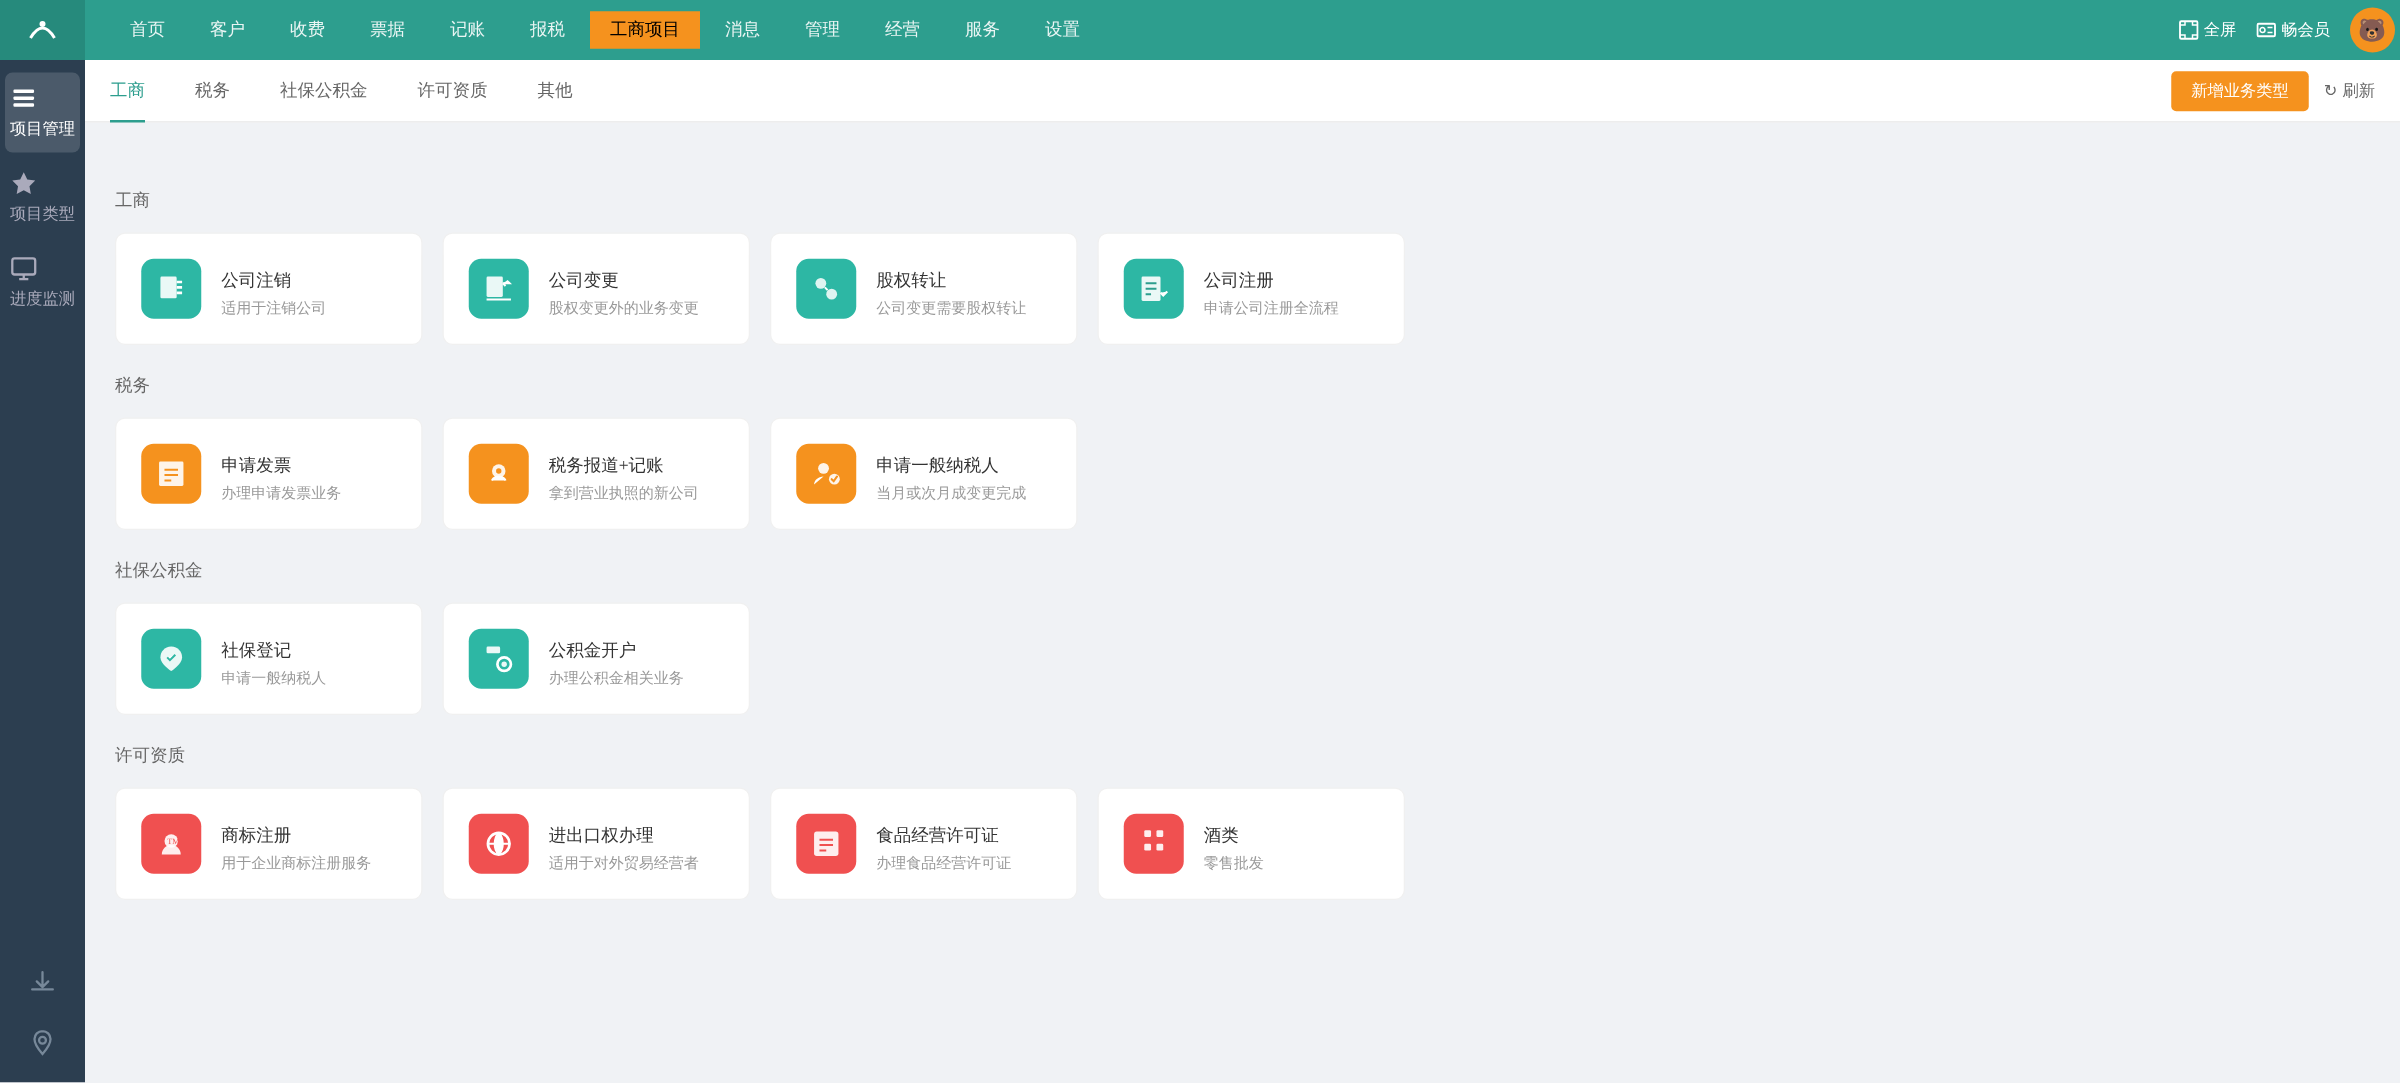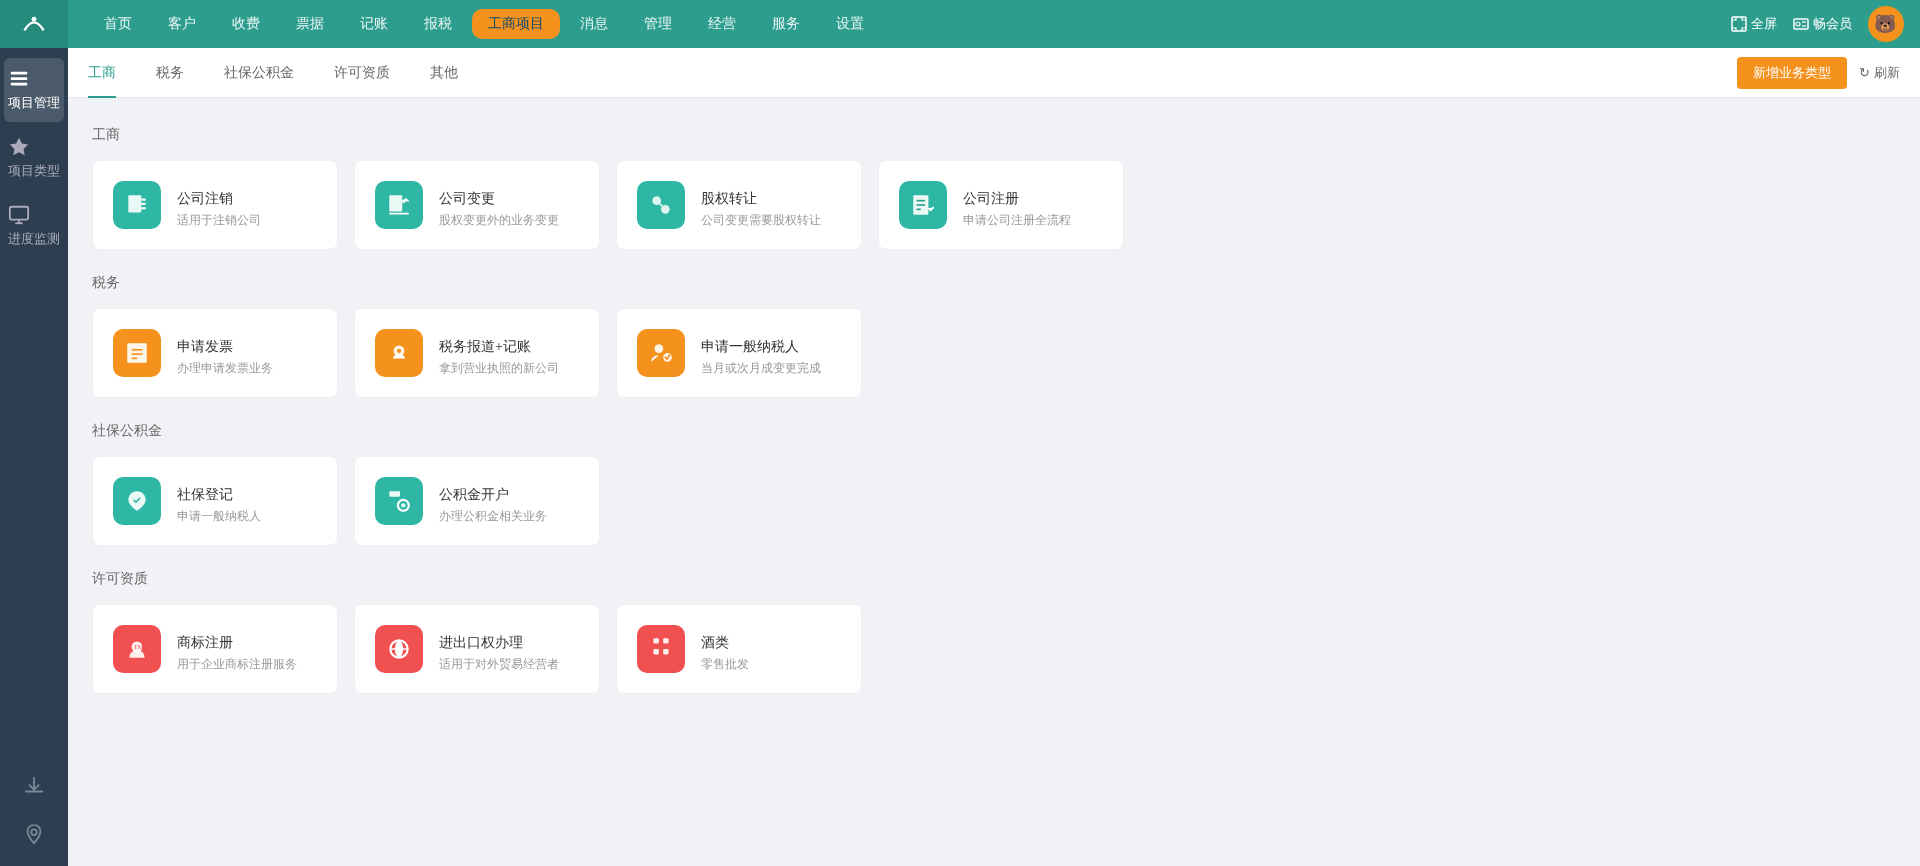--- a/index.html
+++ b/index.html
@@ -36,28 +36,28 @@
     .top-nav .nav-item {
       padding: 6px 16px;
       cursor: pointer;
       font-size: 14px;
       color: rgba(255,255,255,0.9);
       border-radius: 4px;
       white-space: nowrap;
     }
     .top-nav .nav-item.active {
       background: #f5921e;
-      color: #0c4a6e;
-      border-radius: 10px;
+      color: #000000;
+      border-radius: 0;
     }
     .top-nav .top-right {
       display: flex;
       align-items: center;
       gap: 16px;
-      padding-right: 16px;
+      padding-right: 4px;
       font-size: 13px;
       color: white;
       margin-left: 47px;
     }
     .top-nav .top-right span { cursor: pointer; display: flex; align-items: center; gap: 4px; }
 
     
     .main-layout {
       display: flex;
       height: calc(100vh - 48px);
@@ -105,20 +105,21 @@
       justify-content: center;
     }
 
     
     .content-area {
       flex: 1;
       display: flex;
       flex-direction: column;
       overflow: hidden;
       background: #f0f2f5;
+      gap: 26px;
     }
 
     
     .tab-bar {
       background: white;
       padding: 0 20px;
       display: flex;
       align-items: center;
       border-bottom: 1px solid #e8e8e8;
       height: 50px;
@@ -522,20 +523,34 @@
                 </svg>
               </div>
               <div class="card-info">
                 <div class="card-title">进出口权办理</div>
                 <div class="card-desc">适用于对外贸易经营者</div>
               </div>
             </div>
             <div class="card">
               <div class="card-icon icon-red">
                 <svg viewBox="0 0 24 24" fill="none" width="26" height="26">
+                  <rect x="3" y="3" width="18" height="18" rx="2" fill="white" opacity="0.9"></rect>
+                  <line x1="7" y1="9" x2="17" y2="9" stroke="#f05050" stroke-width="1.5"></line>
+                  <line x1="7" y1="13" x2="17" y2="13" stroke="#f05050" stroke-width="1.5"></line>
+                  <line x1="7" y1="17" x2="12" y2="17" stroke="#f05050" stroke-width="1.5"></line>
+                </svg>
+              </div>
+              <div class="card-info">
+                <div class="card-title">食品经营许可证</div>
+                <div class="card-desc">办理食品经营许可证</div>
+              </div>
+            </div>
+            <div class="card">
+              <div class="card-icon icon-red">
+                <svg viewBox="0 0 24 24" fill="none" width="26" height="26">
                   <rect x="5" y="2" width="5" height="5" rx="1" fill="white" opacity="0.9"></rect>
                   <rect x="14" y="2" width="5" height="5" rx="1" fill="white" opacity="0.9"></rect>
                   <rect x="5" y="12" width="5" height="5" rx="1" fill="white" opacity="0.9"></rect>
                   <rect x="14" y="12" width="5" height="5" rx="1" fill="white" opacity="0.9"></rect>
                 </svg>
               </div>
               <div class="card-info">
                 <div class="card-title">酒类</div>
                 <div class="card-desc">零售批发</div>
               </div>

